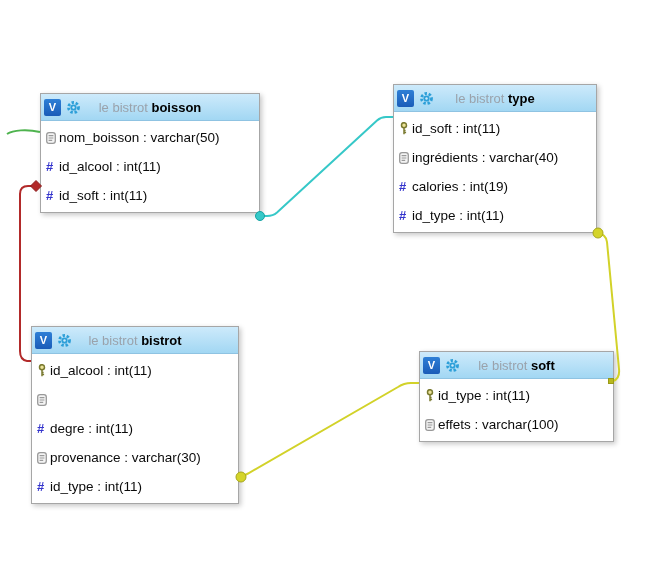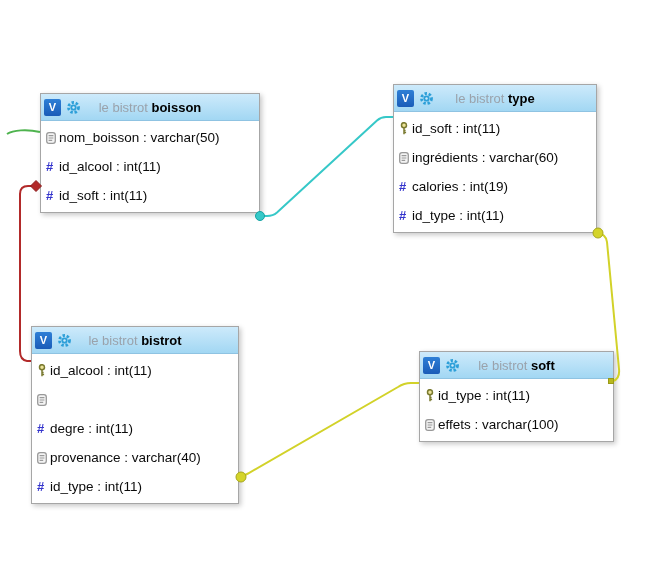--- a/index.html
+++ b/index.html
@@ -133,21 +133,21 @@
           </span>
           <span>id_soft : int(11)</span>
         </div>
         <div class="frow">
           <span class="ficon">
             <svg width="10" height="12" viewBox="0 0 10 12">
               <rect x="0.7" y="0.7" width="8.6" height="10.6" rx="2.4" fill="#f4f4f4" stroke="#999999" stroke-width="1.3"></rect>
               <path d="M2.6 3.6 H7.4 M2.6 6 H7.4 M2.6 8.4 H6.2" stroke="#9a9a9a" stroke-width="1.1"></path>
             </svg>
           </span>
-          <span>ingrédients : varchar(60)</span>
+          <span>ingrédients : varchar(40)</span>
         </div>
         <div class="frow">
           <span class="ficon">
             <span class="hash">#</span>
           </span>
           <span>calories : int(19)</span>
         </div>
         <div class="frow">
           <span class="ficon">
             <span class="hash">#</span>
@@ -193,21 +193,21 @@
           </span>
           <span>degre : int(11)</span>
         </div>
         <div class="frow">
           <span class="ficon">
             <svg width="10" height="12" viewBox="0 0 10 12">
               <rect x="0.7" y="0.7" width="8.6" height="10.6" rx="2.4" fill="#f4f4f4" stroke="#999999" stroke-width="1.3"></rect>
               <path d="M2.6 3.6 H7.4 M2.6 6 H7.4 M2.6 8.4 H6.2" stroke="#9a9a9a" stroke-width="1.1"></path>
             </svg>
           </span>
-          <span>provenance : varchar(40)</span>
+          <span>provenance : varchar(30)</span>
         </div>
         <div class="frow">
           <span class="ficon">
             <span class="hash">#</span>
           </span>
           <span>id_type : int(11)</span>
         </div>
       </div>
   </div>
 

